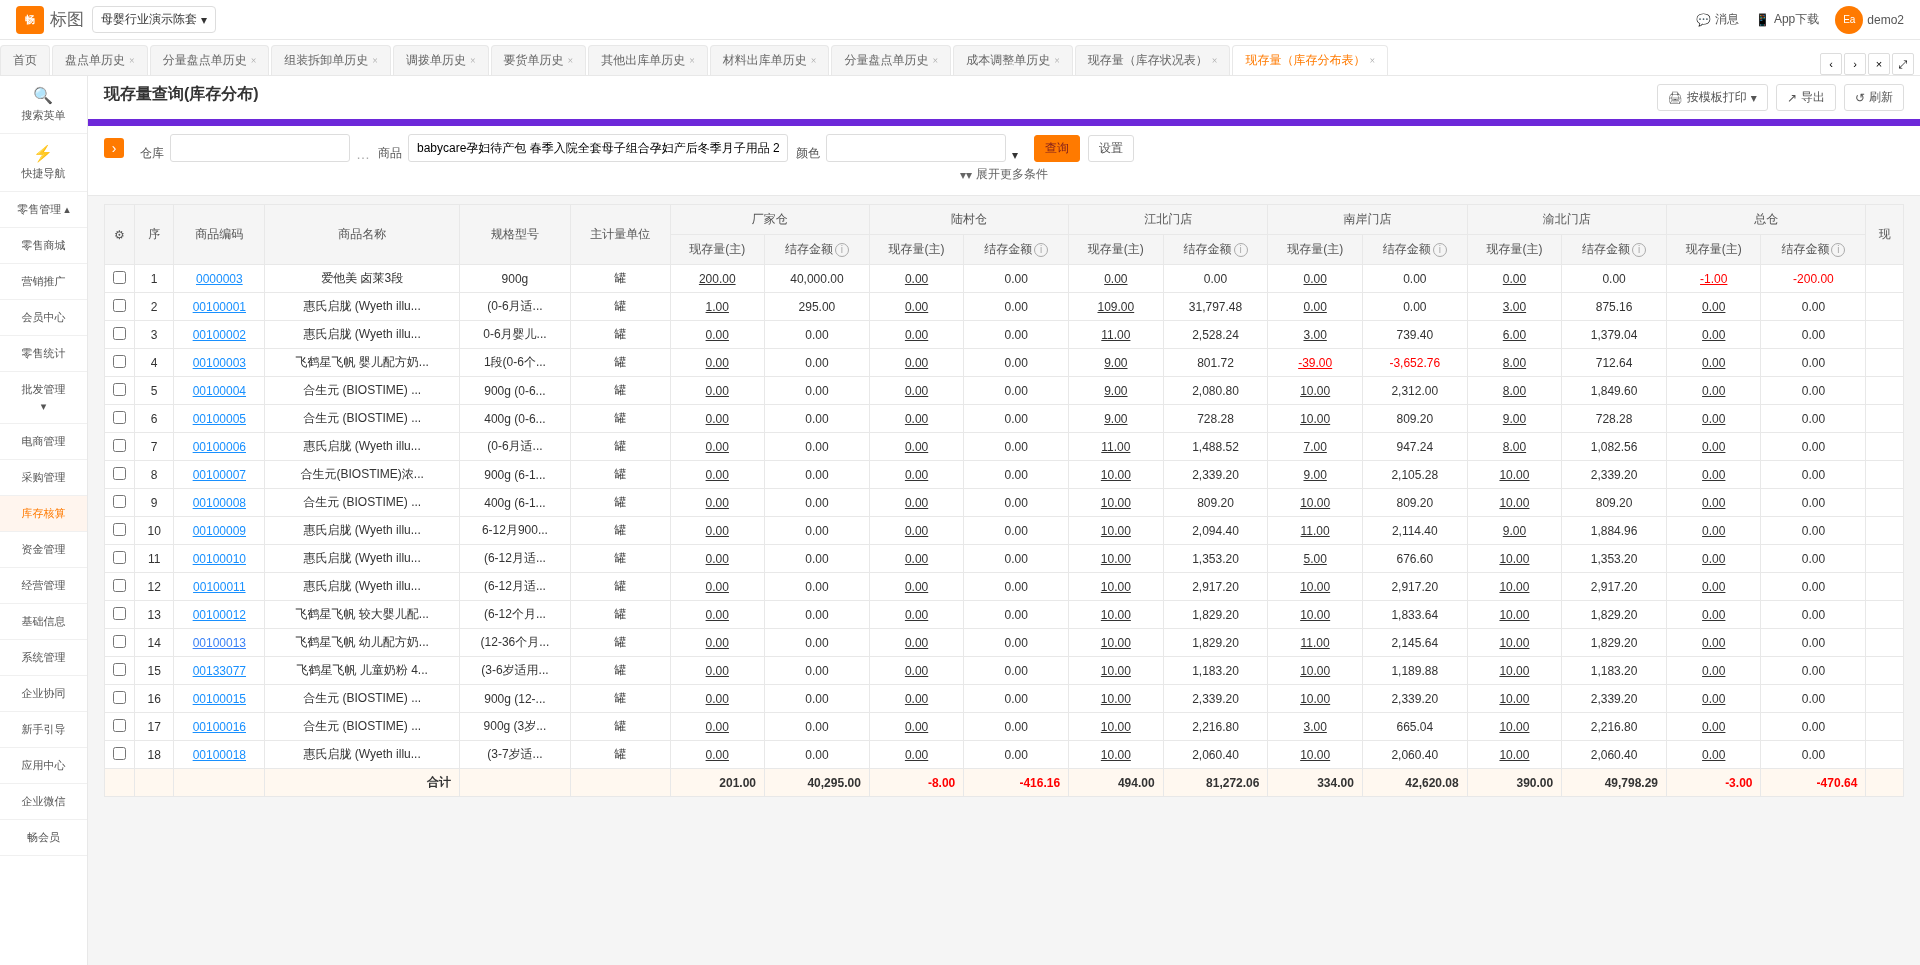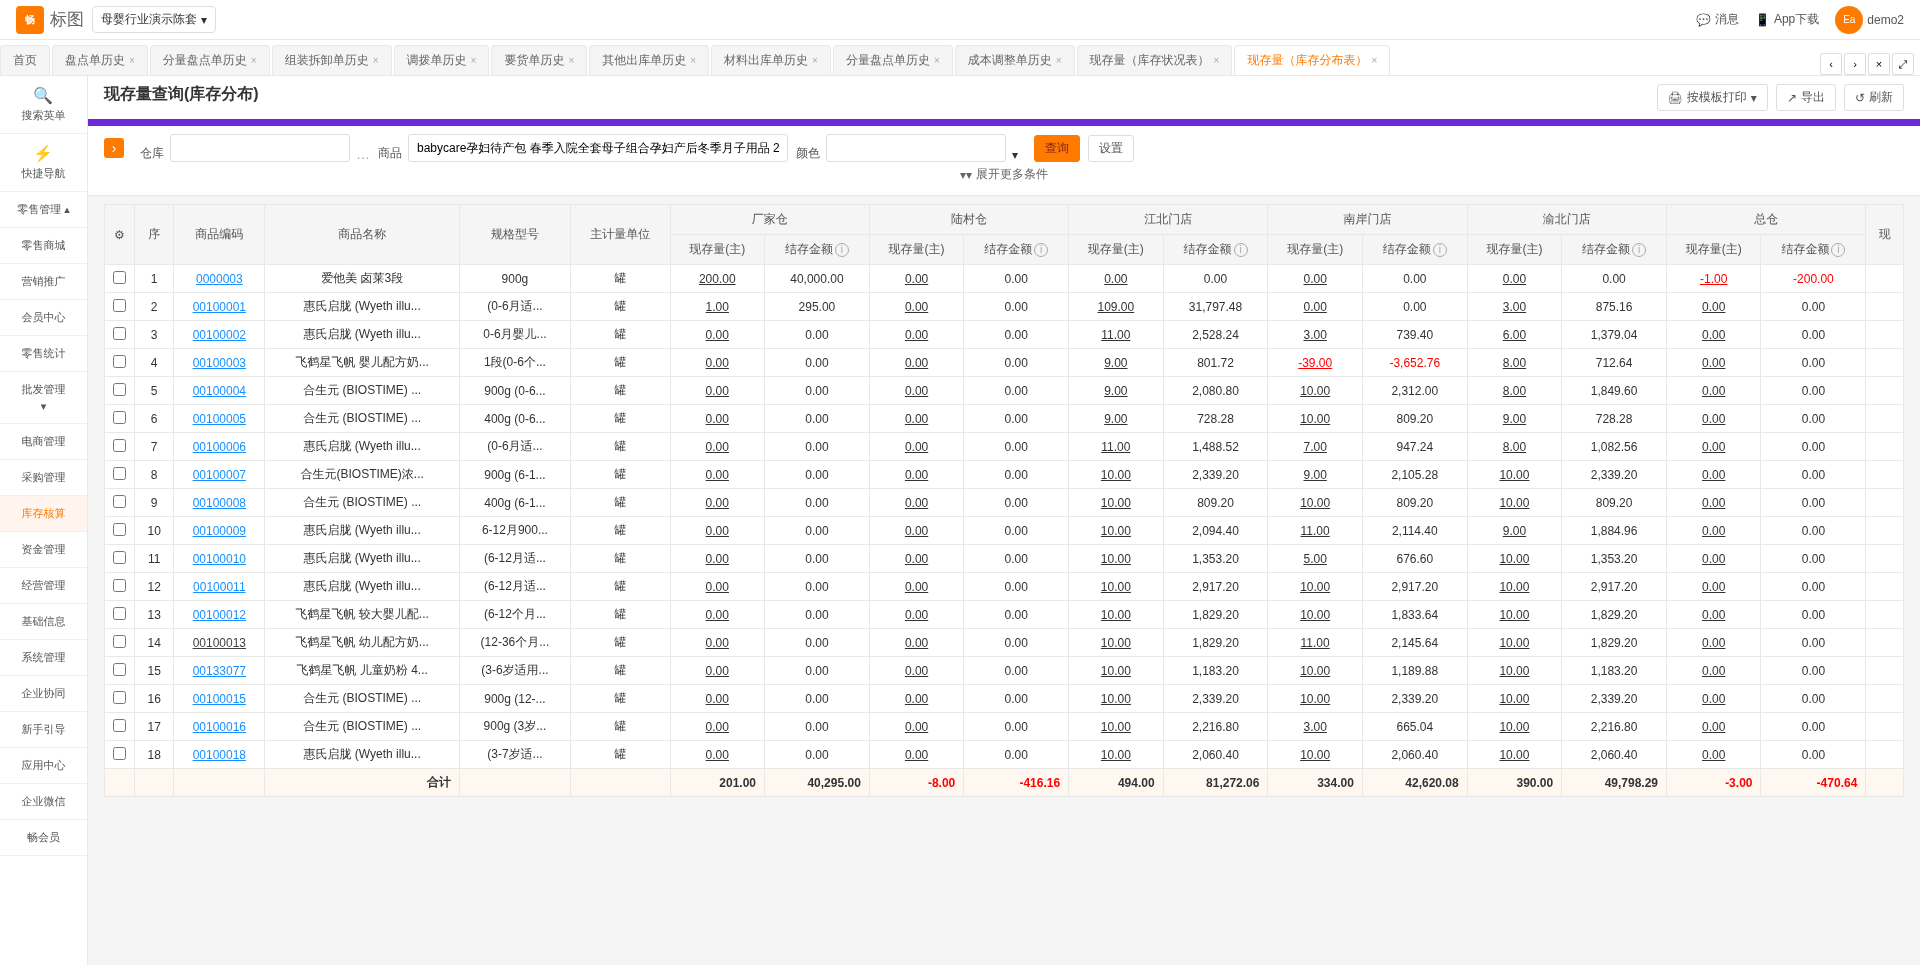--- a/index.html
+++ b/index.html
@@ -44,20 +44,21 @@
       border: 1px solid #e8e8e8;
       border-bottom: none;
       background: #f5f5f5;
       cursor: pointer;
       font-size: 12px;
       color: #666;
       white-space: nowrap;
       margin-right: 2px;
       border-radius: 4px 4px 0 0;
       height: 30px;
+      font-family: Liberation Serif, serif;
     }
     .tab-item.active { background: #fff; color: #ff7a00; border-color: #e8e8e8; }
     .tab-item .close-btn { font-size: 10px; color: #aaa; cursor: pointer; }
     .tab-nav-btns { display: flex; align-items: center; margin-left: auto; gap: 2px; padding: 0 6px; }
     .tab-nav-btn { width: 22px; height: 22px; border: 1px solid #ddd; background: #fff; cursor: pointer; display: flex; align-items: center; justify-content: center; border-radius: 2px; font-size: 11px; }
 
     
     .main-layout { display: flex; height: calc(965px - 76px); }
 
     
@@ -678,21 +679,21 @@
     <td>1,833.64</td>
     <td class="underline">10.00</td>
     <td>1,829.20</td>
     <td class="underline">0.00</td>
     <td>0.00</td>
     <td></td>
   </tr>
             <tr>
     <td><input type="checkbox" style="margin: 0px;"></td>
     <td>14</td>
-    <td class="underline" style="color:#404040">00100013</td>
+    <td class="underline" style="color:#3b82f6">00100013</td>
     <td>飞鹤星飞帆 幼儿配方奶...</td>
     <td>(12-36个月...</td>
     <td>罐</td>
     <td class="underline">0.00</td>
     <td>0.00</td>
     <td class="underline">0.00</td>
     <td>0.00</td>
     <td class="underline">10.00</td>
     <td>1,829.20</td>
     <td class="underline">11.00</td>

